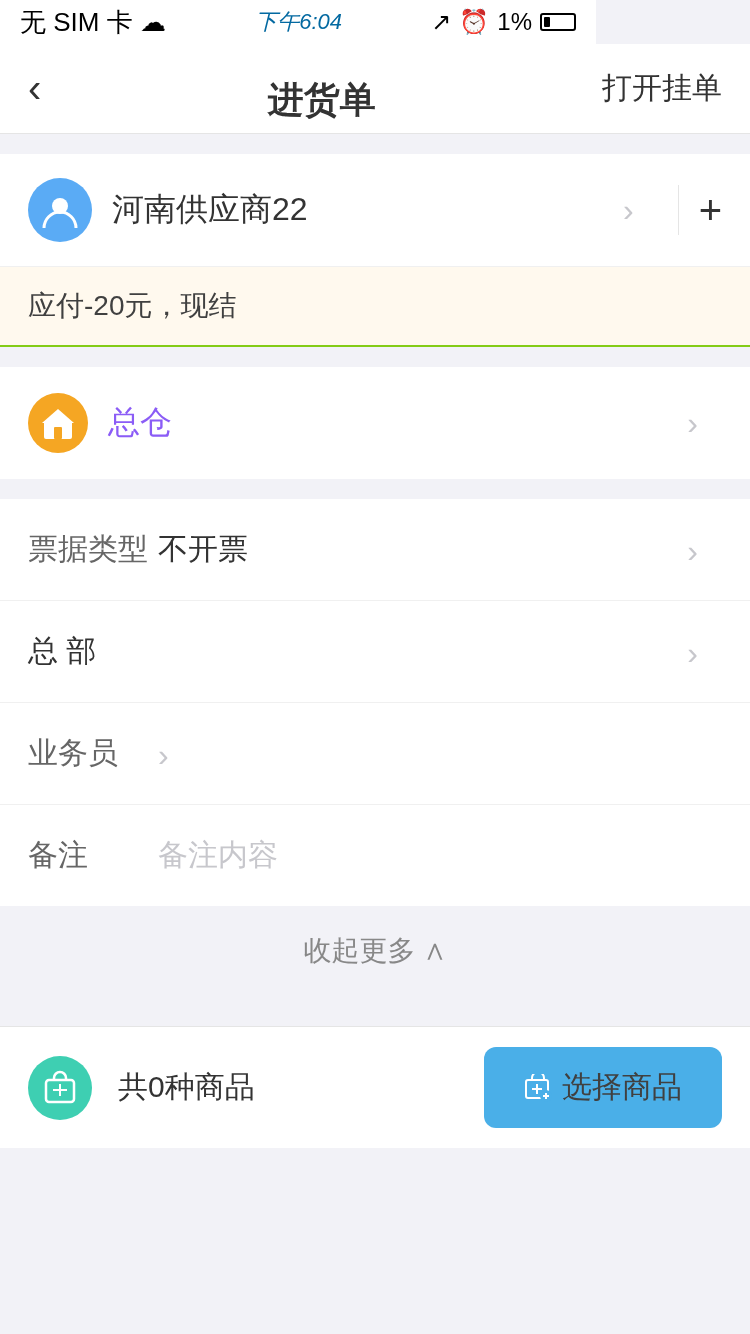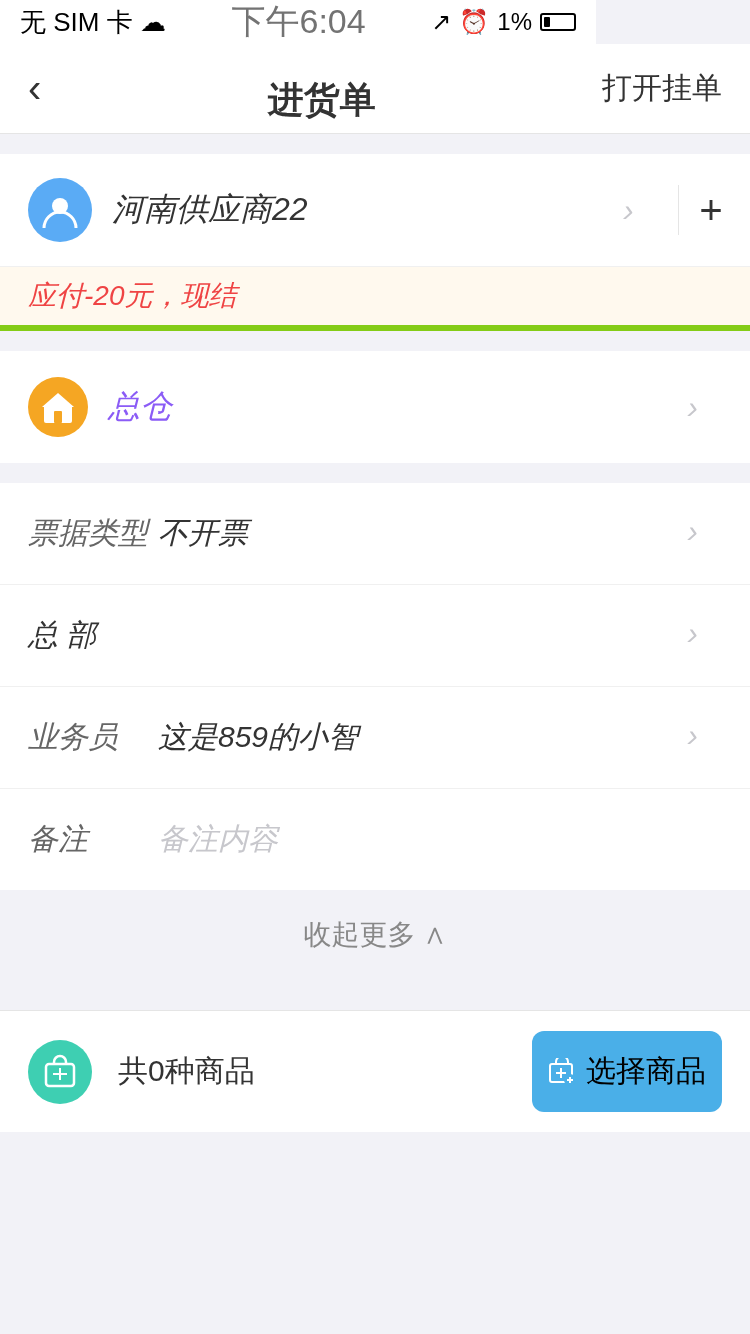--- a/index.html
+++ b/index.html
@@ -24,23 +24,24 @@
       font-size: 28px;
     }
     .status-left {
       display: flex;
       align-items: center;
       gap: 8px;
       font-size: 26px;
       color: #000;
     }
     .status-center {
-      font-size: 34px;
+      font-size: 22px;
       font-weight: 500;
-      color: #737373;
+      color: #0369a1;
+      font-style: italic;
     }
     .status-right {
       display: flex;
       align-items: center;
       gap: 8px;
       font-size: 24px;
       color: #000;
     }
 
     
@@ -74,21 +75,20 @@
     
     .section-gap {
       height: 20px;
       background: #f2f2f7;
     }
 
     
     .card {
       background: #fff;
       width: 750px;
-      font-style: italic;
     }
 
     
     .supplier-row {
       display: flex;
       align-items: center;
       padding: 24px 28px;
       border-bottom: 1px solid #f0f0f0;
     }
     .supplier-avatar {
@@ -124,24 +124,24 @@
     .divider-v {
       width: 1px;
       height: 50px;
       background: #e5e5e5;
       margin: 0 20px;
     }
 
     
     .notice-bar {
       background: #fff9ee;
-      padding: 10px 28px;
+      padding: 20px 28px;
       font-size: 28px;
-      color: #ef4444;
-      border-bottom: 6px solid #84cc16;
+      color: #404040;
+      border-bottom: 2px solid #84cc16;
     }
 
     
     .warehouse-row {
       display: flex;
       align-items: center;
       padding: 26px 28px;
     }
     .warehouse-icon {
       width: 60px;
@@ -156,21 +156,21 @@
     }
     .warehouse-label {
       flex: 1;
       font-size: 32px;
       color: #8b5cf6;
     }
 
     
     .form-row {
       display: flex;
-      align-items: flex-start;
+      align-items: flex-end;
       padding: 30px 28px;
       border-top: 1px solid #f0f0f0;
       background: #fff;
     }
     .form-label {
       font-size: 30px;
       color: #666;
       width: 130px;
       flex-shrink: 0;
     }
@@ -216,23 +216,23 @@
       justify-content: center;
       flex-shrink: 0;
     }
     .product-count {
       flex: 1;
       font-size: 30px;
       color: #333;
     }
     .select-btn {
       background: #4aafe8;
-      color: #000000;
-      font-size: 30px;
-      padding: 20px 16px;
+      color: #404040;
+      font-size: 30px;
+      padding: 20px 40px;
       border-radius: 12px;
       display: flex;
       align-items: center;
       gap: 10px;
       cursor: pointer;
       white-space: nowrap;
     }
 
     .page-bg {
       background: #f2f2f7;
@@ -309,21 +309,20 @@
     <span class="chevron-right">›</span>
   </div>
 
   <div class="form-row">
     <span class="form-value">总 部</span>
     <span class="chevron-right">›</span>
   </div>
 
   <div class="form-row">
     <span class="form-label">业务员</span>
-    <span class="form-value">这是859的小智</span>
     <span class="chevron-right" style="color:#c7c7cc;">›</span>
   </div>
 
   <div class="form-row">
     <span class="form-label">备注</span>
     <span class="form-placeholder">备注内容</span>
   </div>
 </div>
 
 <div class="collapse-row">

